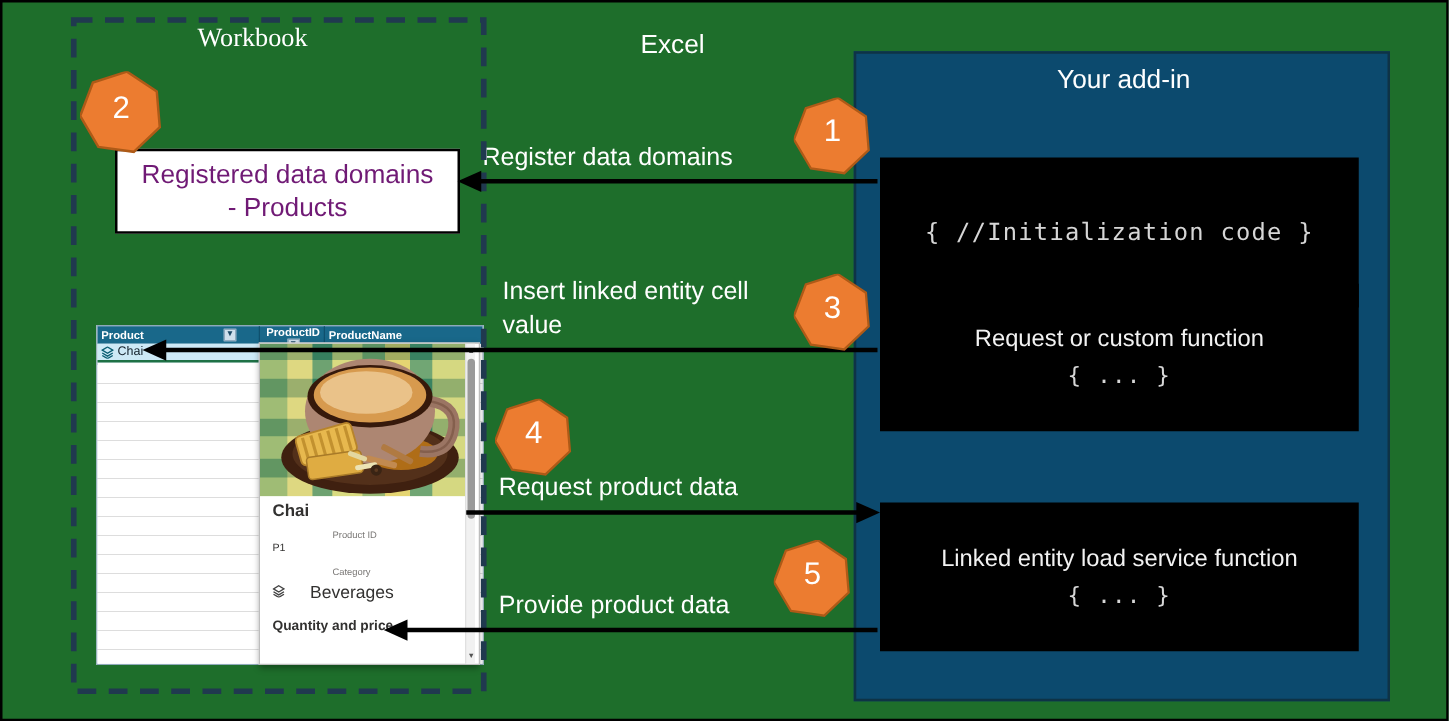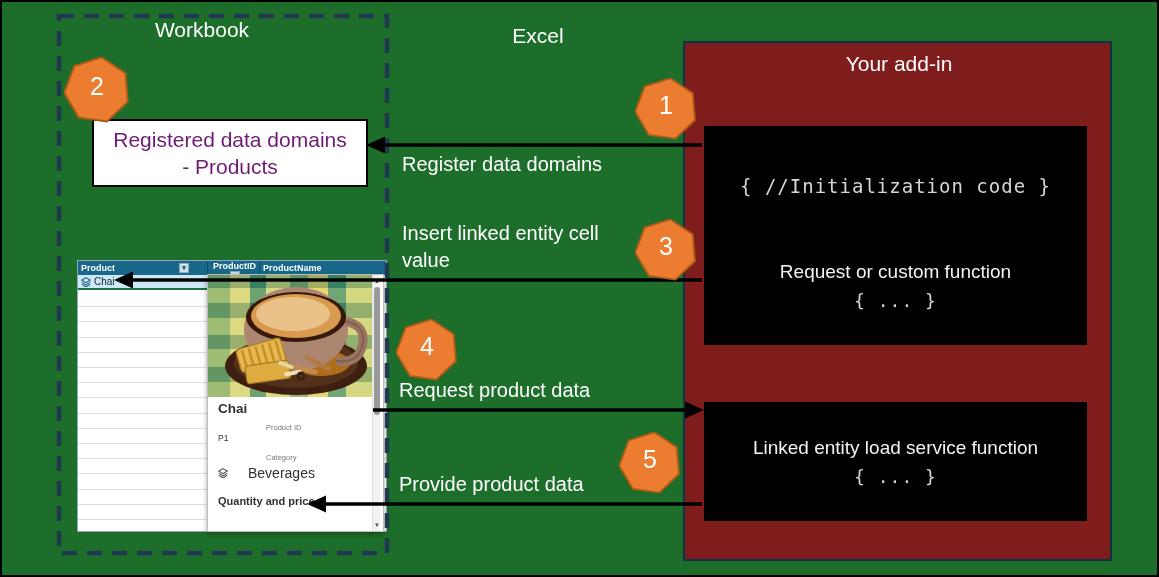--- a/index.html
+++ b/index.html
@@ -7,21 +7,21 @@
   .canvas{
     position:relative;width:1159px;height:577px;
     background:#1E6E2B;border:2px solid #000;overflow:hidden;
     font-family:"Liberation Sans",sans-serif;
   }
   .lbl{position:absolute;color:#fff;font-size:20px;line-height:27px;}
   .zone-title{position:absolute;color:#fff;font-size:21px;text-align:center;}
 
   
   .addin{position:absolute;left:681px;top:39px;width:429px;height:520px;
-    background:#7f1d1d;border:2px solid #0E3346;padding-left:36px;}
+    background:#0c4a6e;border:2px solid #0E3346;padding-left:36px;}
   .blackbox{position:absolute;left:19px;width:383px;background:#000;color:#fff;
     display:flex;flex-direction:column;align-items:center;justify-content:center;gap:7px;}
   .blackbox .title{font-size:19px;color:#f2f2f2;}
   .code{font-family:"DejaVu Sans Mono",monospace;font-size:19px;color:#d6d6d6;letter-spacing:1px;}
 
   
   .regbox{position:absolute;left:90px;top:117px;width:276px;height:68px;background:#fff;
     border:2.5px solid #000;display:flex;flex-direction:column;align-items:center;justify-content:center;
     font-size:21px;color:#701a75;line-height:27px;text-align:center;}
 
@@ -61,21 +61,21 @@
   .scroll-thumb{position:absolute;left:1px;top:12px;width:6px;height:128px;background:#9A9A9A;border-radius:3px;}
   .scroll-arrow{position:absolute;left:0;width:8px;text-align:center;font-size:6px;color:#555;line-height:10px;}
 
   .overlay{position:absolute;left:0;top:0;z-index:50;pointer-events:none;}
 </style>
 </head>
 <body>
 
 <div class="canvas">
 
-  <div class="zone-title" style="left:120px;top:16px;width:160px;">Workbook</div>
+  <div class="zone-title" style="left:120px;top:16px;width:160px;font-family:Liberation Serif, serif;">Workbook</div>
   <div class="zone-title" style="left:456px;top:22px;width:160px;">Excel</div>
 
   <div class="addin">
     <div class="zone-title" style="left:134px;top:9px;width:160px;">Your add-in</div>
 
     <div class="blackbox" style="top:43px;height:120px;margin-top:40px;">
       <div class="code">{ //Initialization code }</div>
     </div>
 
     <div class="blackbox" style="top:184px;height:118px;">
@@ -87,21 +87,21 @@
       <div class="title">Linked entity load service function</div>
       <div class="code" style="font-size:18px;">{ ... }</div>
     </div>
   </div>
 
   <div class="regbox">
     <div>Registered data domains</div>
     <div>- Products</div>
   </div>
 
-  <div class="lbl" style="left:400px;top:111px;margin-top:38px;">Register data domains</div>
+  <div class="lbl" style="left:384px;top:111px;">Register data domains</div>
   <div class="lbl" style="left:397px;top:375px;">Request product data</div>
   <div class="lbl" style="left:400px;top:218px;width:242px;">Insert linked entity cell value</div>
   <div class="lbl" style="left:397px;top:469px;">Provide product data</div>
 
   <div class="sheet">
     <div class="sheet-header">
       <div class="hcell" style="width:130px;">
         <span>Product</span>
         <span class="dd">▾</span>
       </div>

